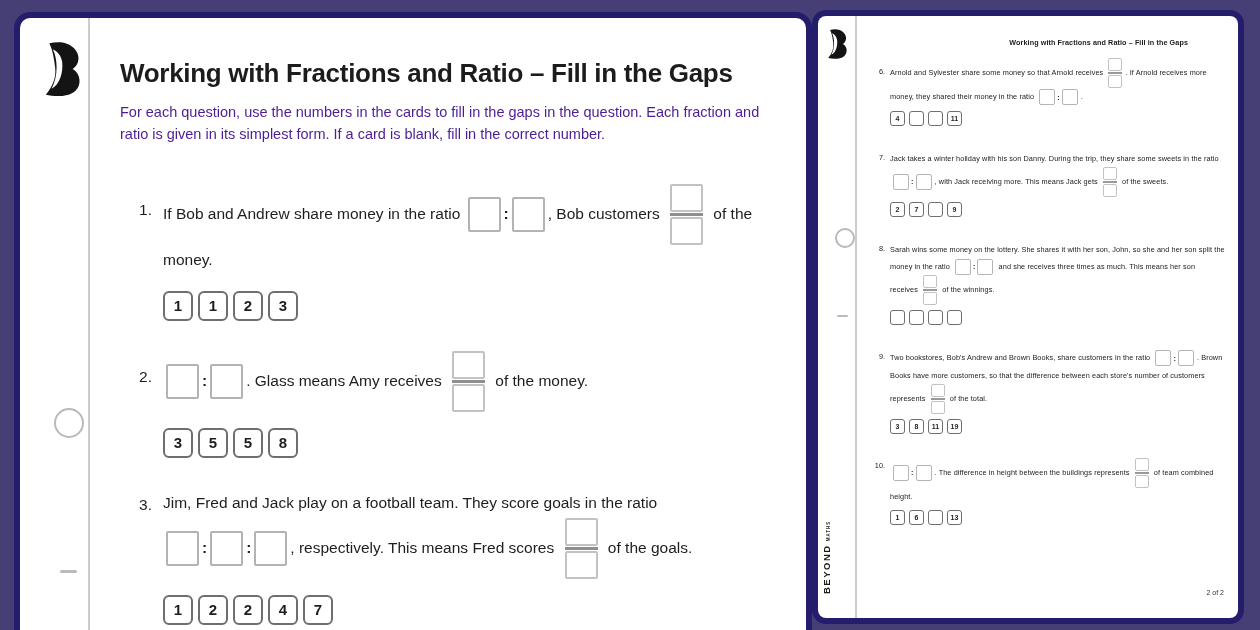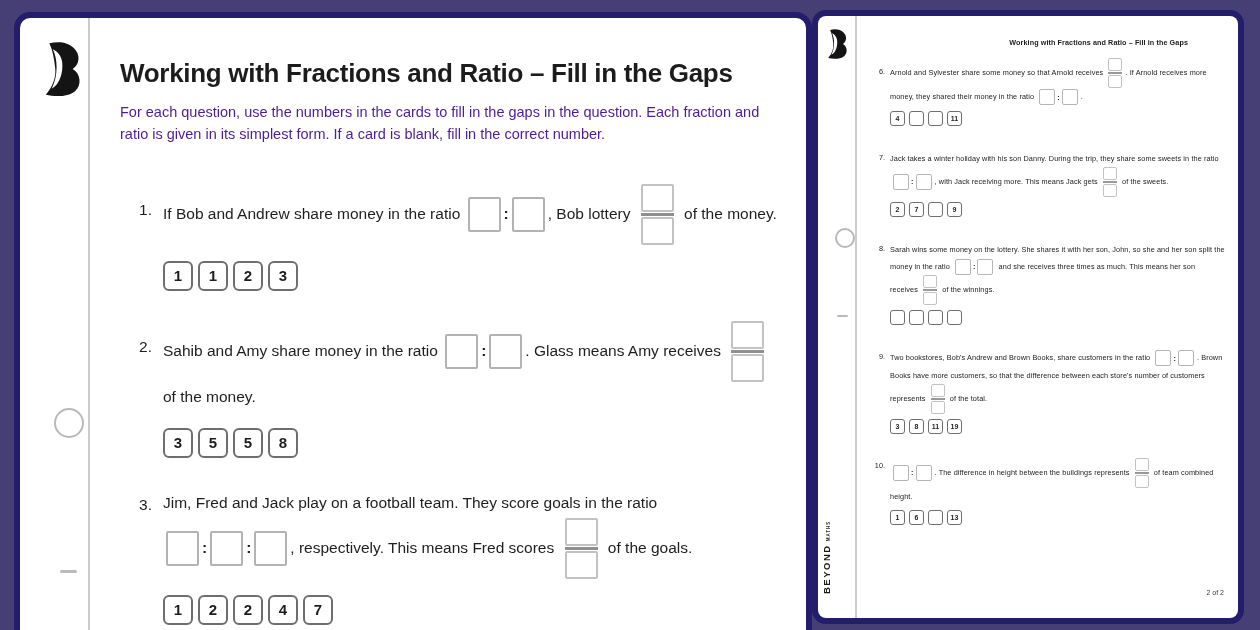--- a/index.html
+++ b/index.html
@@ -113,37 +113,37 @@
     <h1 class="title">Working with Fractions and Ratio – Fill in the Gaps</h1>
     <p class="instructions">For each question, use the numbers in the cards to fill in the gaps in the question. Each fraction and ratio is given in its simplest form. If a card is blank, fill in the correct number.</p>
     <div>
         <div class="question">
           <div class="q-num">1.</div>
           <div class="q-body">
             <div class="q-text"><span class="seg">If Bob and Andrew share money in the ratio </span><span class="ratio-group">
                 <span class="ratio-box"></span>
                 <span class="colon">:</span>
                 <span class="ratio-box"></span>
-              </span><span class="seg">, Bob lottery </span><span class="fraction">
+              </span><span class="seg">, Bob customers </span><span class="fraction">
                 <span class="frac-box"></span>
                 <span class="frac-line"></span>
                 <span class="frac-box"></span>
               </span><span class="seg"> of the money.</span></div>
             <div class="cards">
               <span class="card">1</span>
               <span class="card">1</span>
               <span class="card">2</span>
               <span class="card">3</span>
             </div>
           </div>
         </div>
         <div class="question">
           <div class="q-num">2.</div>
           <div class="q-body">
-            <div class="q-text"><span class="seg">Sahib and Amy share money in the ratio </span><span class="ratio-group">
+            <div class="q-text"><span class="ratio-group">
                 <span class="ratio-box"></span>
                 <span class="colon">:</span>
                 <span class="ratio-box"></span>
               </span><span class="seg">. Glass means Amy receives </span><span class="fraction">
                 <span class="frac-box"></span>
                 <span class="frac-line"></span>
                 <span class="frac-box"></span>
               </span><span class="seg"> of the money.</span></div>
             <div class="cards">
               <span class="card">3</span>

